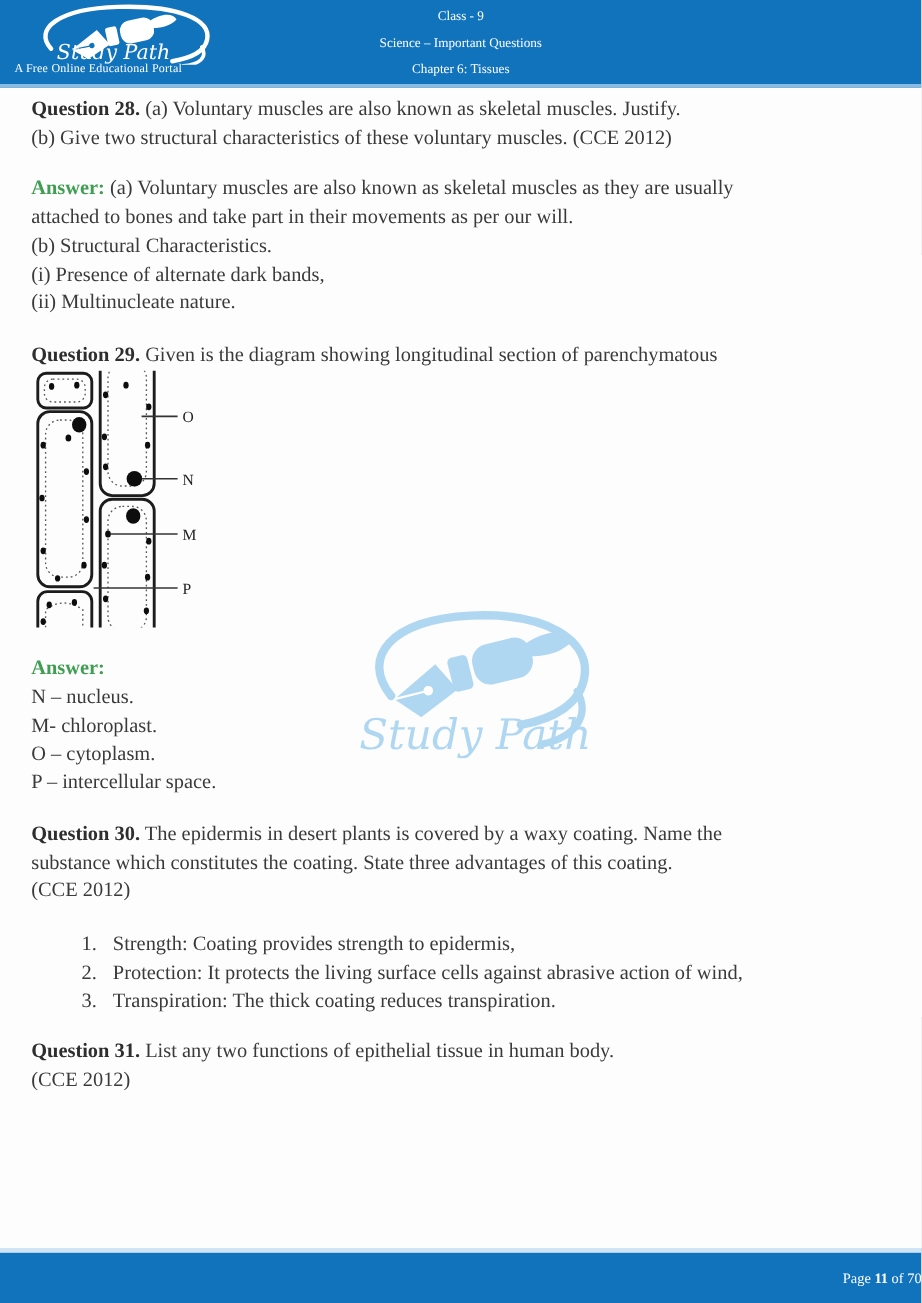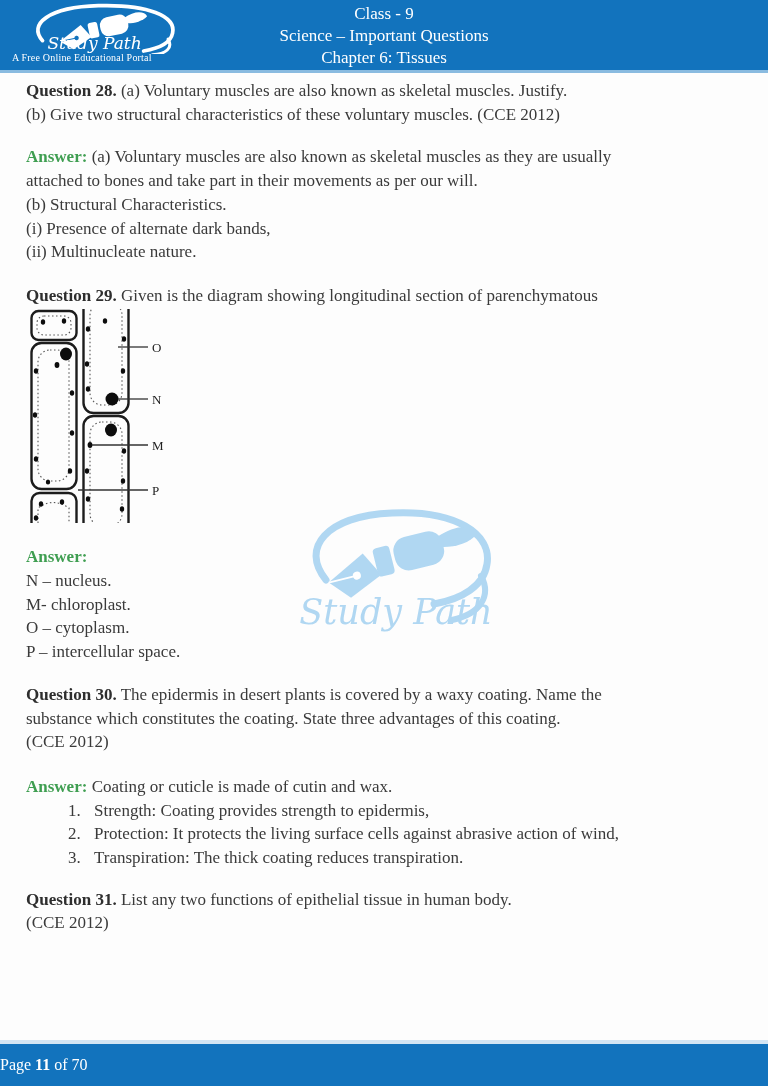--- a/index.html
+++ b/index.html
@@ -8,21 +8,21 @@
     position:relative; width:768px; height:1086px;
     background:#fdfdfd; overflow:hidden; margin:0 auto;
     font-family:"Liberation Serif", serif; color:#3a3a3a;
   }
   
   .hdr {
     position:relative; width:100%; height:73px;
     background:#1273bd; border-bottom:3px solid #8abbe0;
     color:#fff;
   }
-  .hdr-titles { text-align:center; padding-top:3px; font-size:17px; line-height:22.2px; }
+  .hdr-titles { text-align:center; padding-top:3px; font-size:11px; line-height:22.2px; }
   .logo-block { position:absolute; left:12px; top:2px; width:210px; height:70px; }
   .logo-tagline { position:absolute; left:0px; top:50px; width:210px; font-size:10px; color:#fff; letter-spacing:.2px; }
   
   .content { position:relative; padding:6px 46px 0 26px; font-size:17px; line-height:23.7px; z-index:1; }
   .line { white-space:nowrap; }
   .qlabel { font-weight:bold; color:#2e2e2e; }
   .alabel { font-weight:bold; color:#3f9e51; }
   .blabel { font-weight:bold; color:#2e2e2e; }
   .blk-q28 { margin-bottom:19px; }
   .blk-a28 { margin-bottom:20px; }
@@ -32,21 +32,21 @@
   .blk-q30 { margin-bottom:21px; }
   .blk-a30 { margin-bottom:18px; }
   .li { white-space:nowrap; padding-left:42px; }
   .li .num { display:inline-block; width:26px; }
   
   .watermark { position:absolute; left:284px; top:500px; width:222px; height:132px; z-index:0; pointer-events:none; }
   
   .ftr {
     position:absolute; left:0; bottom:0; width:100%; height:46px;
     background:#1273bd; border-top:4px solid #d2e5f4;
-    color:#fff; font-size:16px; text-align:left; line-height:42px;
+    color:#fff; font-size:12px; text-align:right; line-height:42px;
   }
   .ftr b { font-weight:bold; }
   svg text.script { font-family:"DejaVu Serif", serif; font-style:italic; }
   svg text.dlabel { font-family:"Liberation Serif", serif; }
 </style>
 </head>
 <body>
 
 <div class="page">
 
@@ -158,21 +158,20 @@
       <div class="line">P – intercellular space.</div>
     </div>
 
     <div class="blk-q30">
       <div class="line"><span class="qlabel">Question 30.</span> <span>The epidermis in desert plants is covered by a waxy coating. Name the</span></div>
       <div class="line">substance which constitutes the coating. State three advantages of this coating.</div>
       <div class="line">(CCE 2012)</div>
     </div>
 
     <div class="blk-a30">
-      <div class="line"><span class="alabel">Answer:</span> <span>Coating or cuticle is made of cutin and wax.</span></div>
       <div class="li"><span class="num">1.</span><span>Strength: Coating provides strength to epidermis,</span></div>
       <div class="li"><span class="num">2.</span><span>Protection: It protects the living surface cells against abrasive action of wind,</span></div>
       <div class="li"><span class="num">3.</span><span>Transpiration: The thick coating reduces transpiration.</span></div>
     </div>
 
     <div class="blk-q31">
       <div class="line"><span class="qlabel">Question 31.</span> <span>List any two functions of epithelial tissue in human body.</span></div>
       <div class="line">(CCE 2012)</div>
     </div>
 

